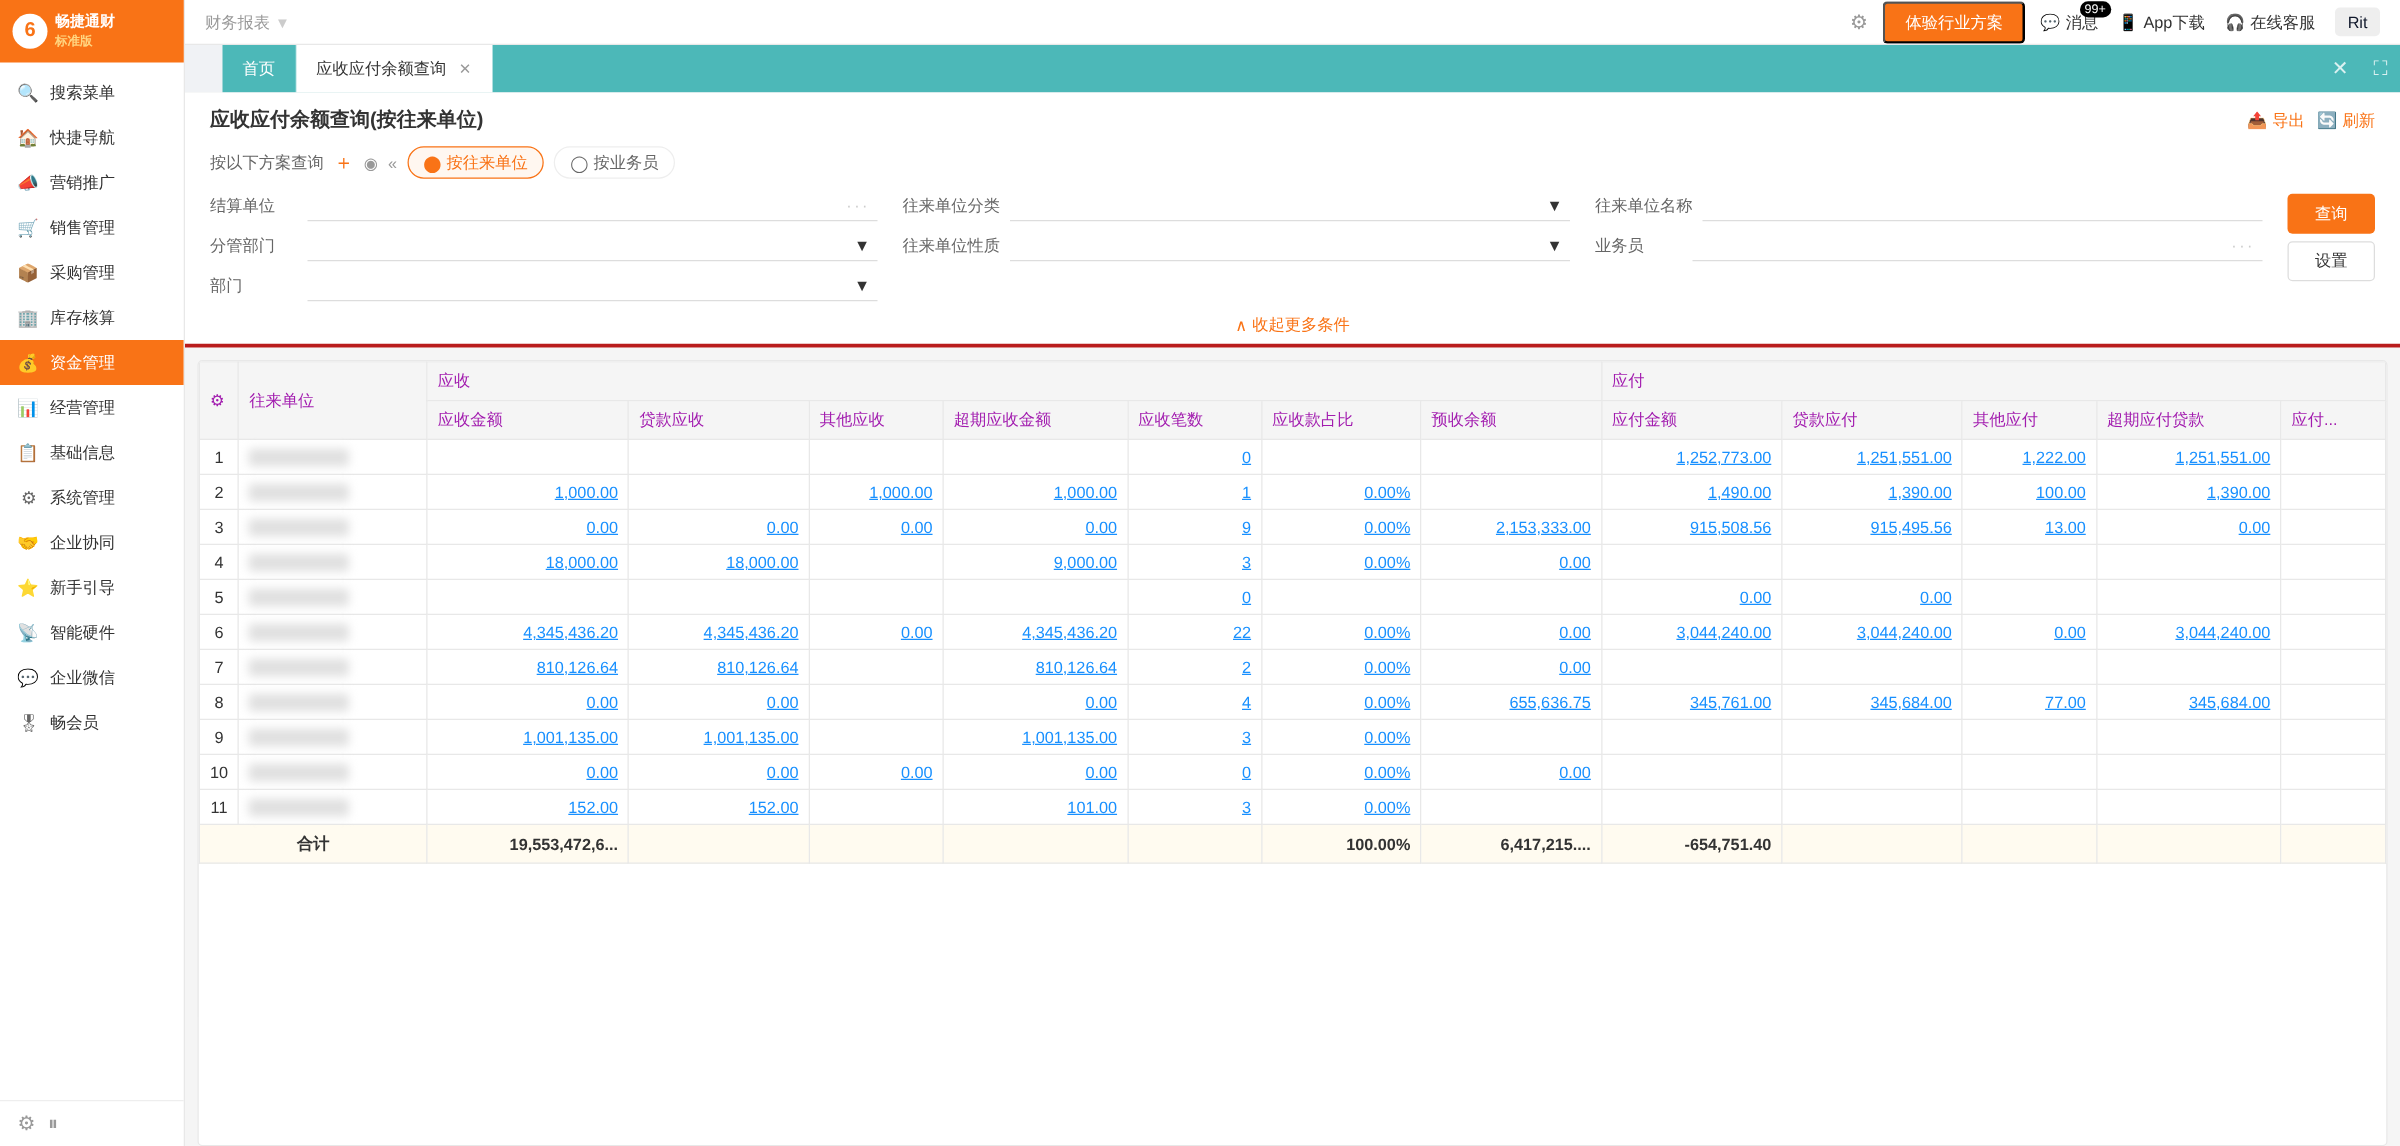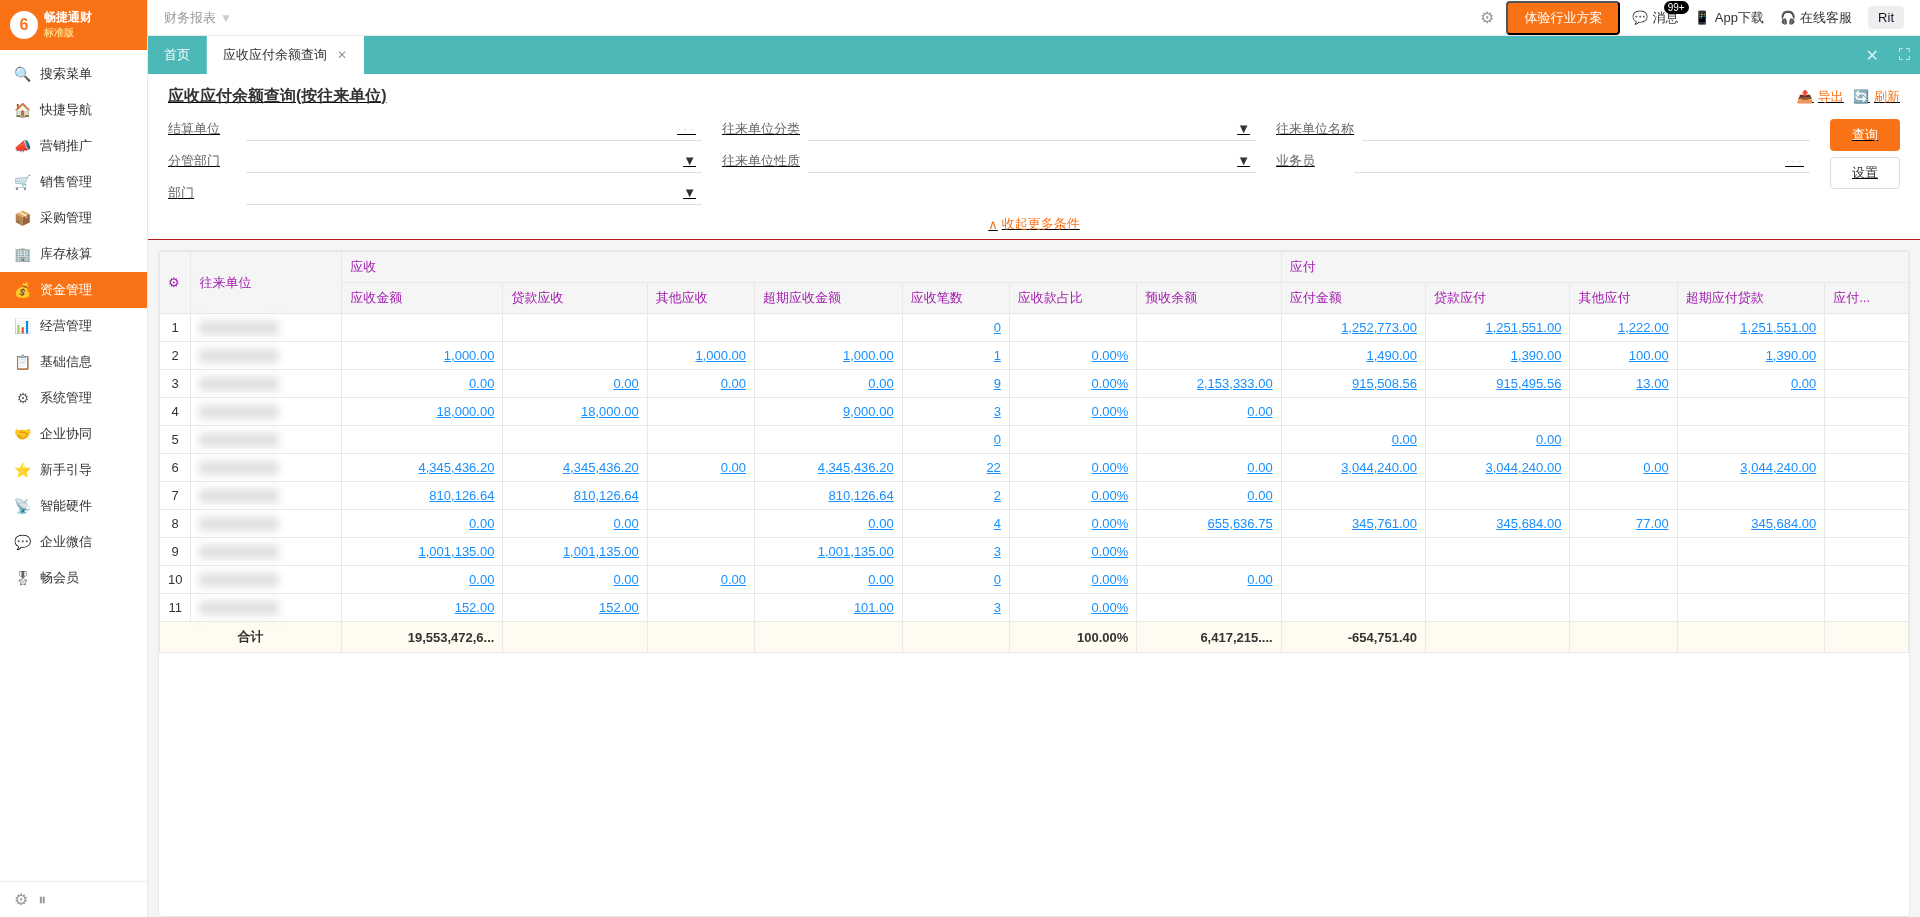--- a/index.html
+++ b/index.html
@@ -81,20 +81,21 @@
     .topbar-download { display: flex; align-items: center; gap: 4px; cursor: pointer; color: #333; }
     .topbar-service { display: flex; align-items: center; gap: 4px; cursor: pointer; color: #333; }
     .topbar-user { background: #eee; border-radius: 4px; padding: 4px 10px; cursor: pointer; color: #0f172a; }
 
     
     #tabbar {
       height: 38px;
       background: #4cb8b8;
       display: flex; align-items: stretch;
       padding: 0;
+      margin-left: 30px;
     }
     .tab {
       display: flex; align-items: center; gap: 6px;
       padding: 0 16px; cursor: pointer;
       font-size: 13px; color: rgba(255,255,255,0.8);
       border-right: 1px solid rgba(255,255,255,0.2);
     }
     .tab.home { color: #fff; font-weight: 500; }
     .tab.active {
       background: #fff;
@@ -104,22 +105,21 @@
     .tab-spacer { flex: 1; }
     .tab-action { display: flex; align-items: center; padding: 0 10px; color: rgba(255,255,255,0.8); cursor: pointer; font-size: 16px; }
 
     
     #content { flex: 1; overflow: hidden; display: flex; flex-direction: column; background: #f5f5f5; }
 
     
     .page-header {
       background: #fff;
       padding: 12px 20px 0;
-      border-bottom: 1px solid #b91c1c;
-      text-decoration: underline;
+      border-bottom: 3px solid #b91c1c;
     }
     .page-title-row {
       display: flex; align-items: center; justify-content: space-between;
       margin-bottom: 10px;
     }
     .page-title { font-size: 16px; font-weight: bold; color: #333; }
     .page-actions { display: flex; gap: 10px; align-items: center; }
     .action-btn {
       display: flex; align-items: center; gap: 4px;
       color: #f97316; cursor: pointer; font-size: 13px;
@@ -325,20 +325,36 @@
             <span>导出</span>
           </div>
           <div class="action-btn">
             <span>🔄</span>
             <span>刷新</span>
           </div>
         </div>
       </div>
 
       <div class="filter-area" style="padding: 0 0 0 0; background: transparent; border: none;">
+        <div class="filter-header">
+          <span class="filter-title">按以下方案查询</span>
+          <span class="filter-add">＋</span>
+          <span class="filter-options">◉</span>
+          <span class="filter-options">«</span>
+          <div class="scheme-tags">
+            <div class="scheme-tag">
+              <span style="color:#f97316">⬤</span>
+              <span>按往来单位</span>
+            </div>
+            <div class="scheme-tag inactive">
+              <span>◯</span>
+              <span>按业务员</span>
+            </div>
+          </div>
+        </div>
 
         <div style="display: flex; gap: 20px; align-items: flex-start; padding-bottom: 4px;">
           <div style="flex:1; display: grid; grid-template-columns: 1fr 1fr 1fr; gap: 8px 20px;">
 
             <div class="filter-item">
               <span class="filter-label">结算单位</span>
               <div style="flex:1; display:flex; align-items:center; border-bottom:1px solid #ddd; padding: 4px 6px; cursor:pointer;">
                 <span style="flex:1; color:#ccc;"></span>
                 <span style="color:#ccc; letter-spacing:2px;">···</span>
               </div>

